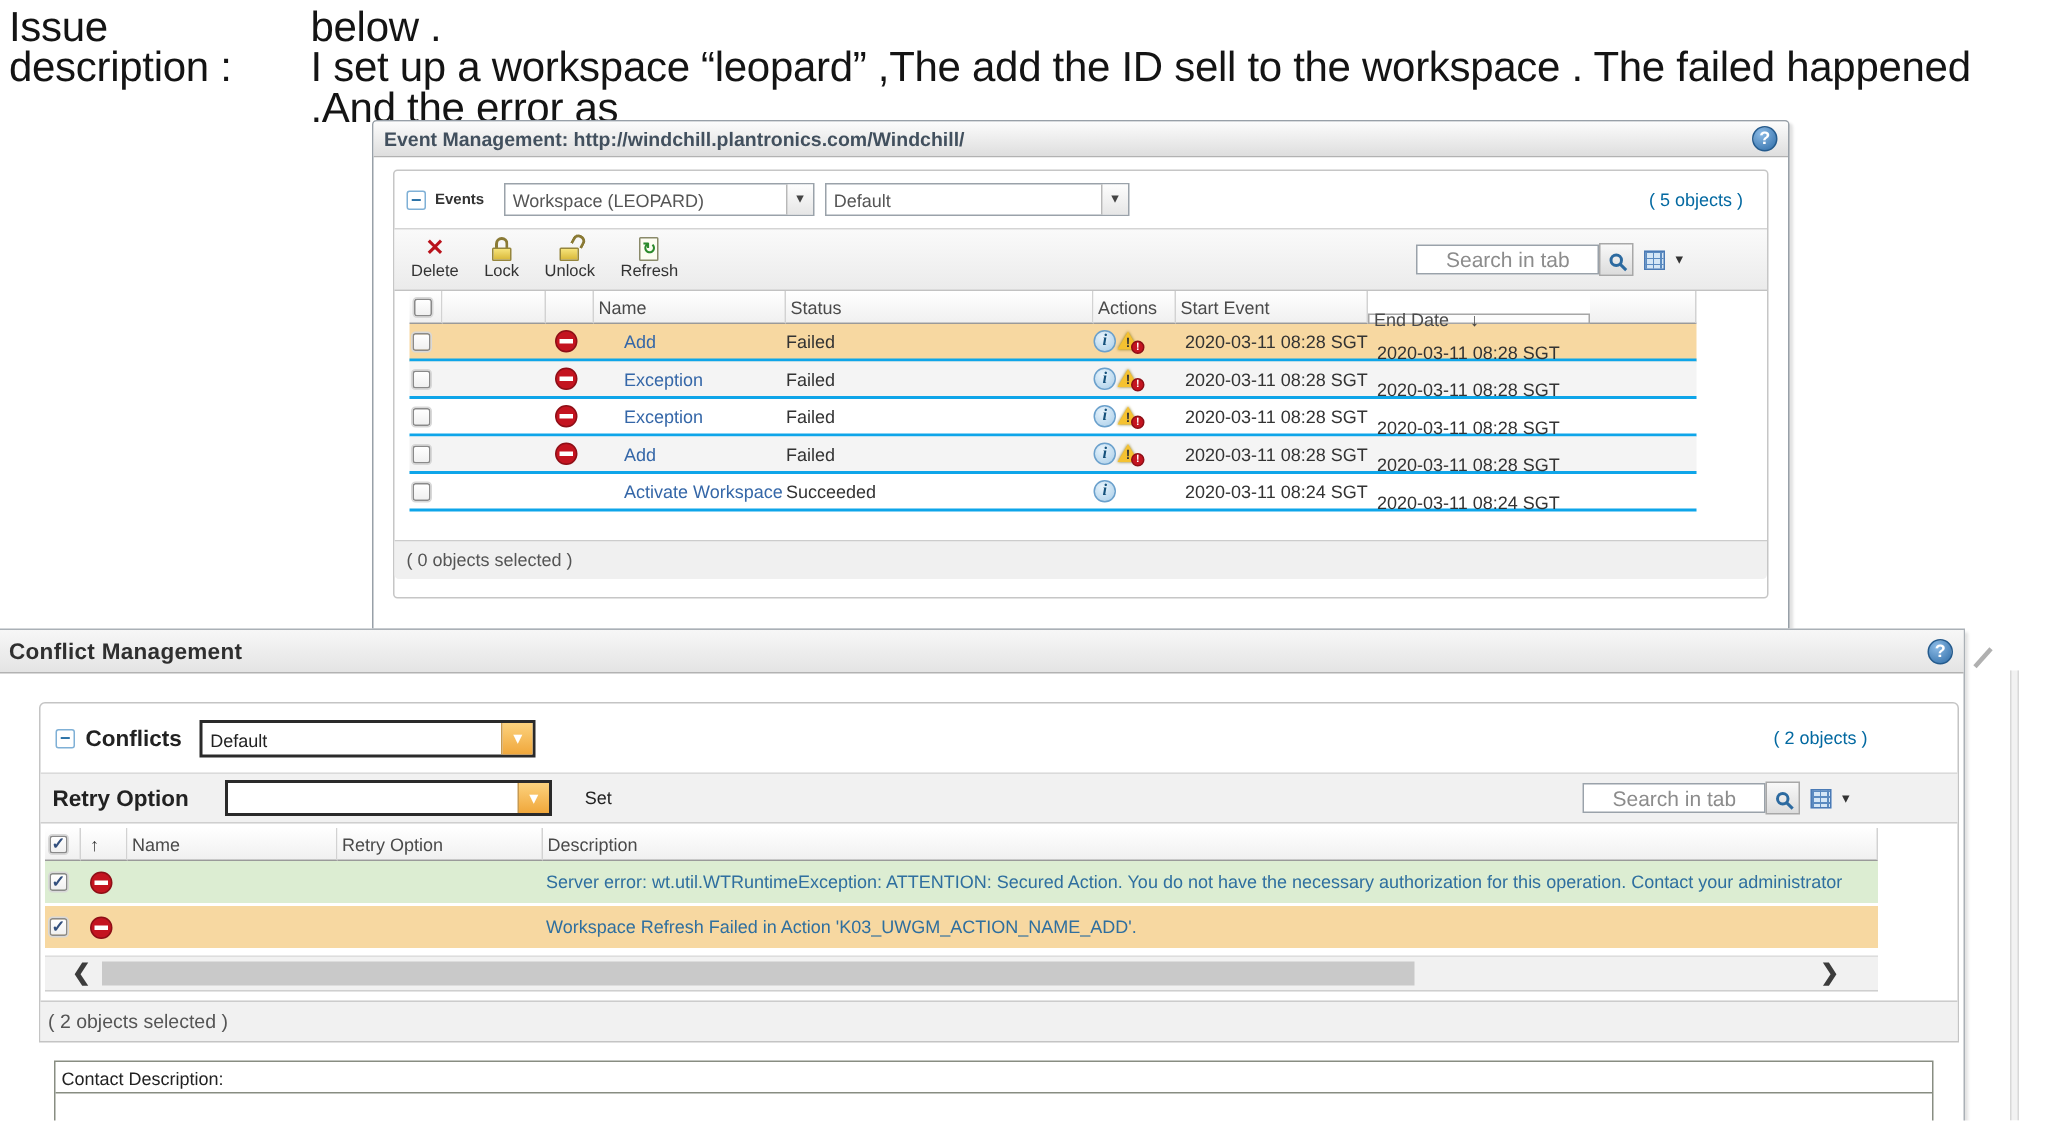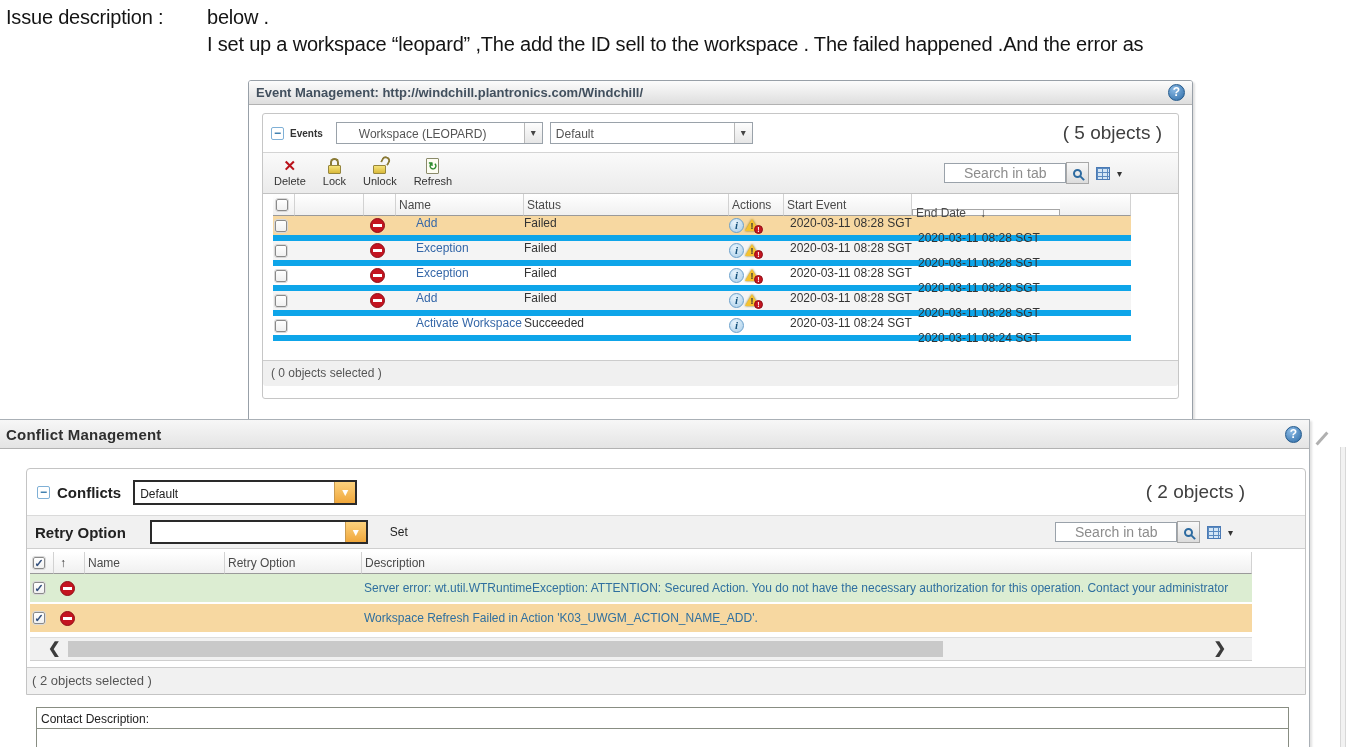--- a/index.html
+++ b/index.html
@@ -6,32 +6,32 @@
   html,body { width:1367px; height:747px; }
   body {
     position: relative;
     font-family: "Liberation Sans", sans-serif;
     background: #ffffff;
     overflow: hidden;
     color:#222;
   }
 
   
-  .issue { position:absolute; left:6px; top:4px; width:1356px; display:flex; font-size:20px; line-height:27px; color:#141414; letter-spacing:-0.2px; }
+  .issue { position:absolute; left:6px; top:4px; width:1356px; display:flex; font-size:28px; line-height:27px; color:#141414; letter-spacing:-0.2px; }
   .issue .ilabel { flex:none; width:201px; }
   .issue .itext span { display:block; }
 
   
   .win { position:absolute; background:#fff; border:1px solid #98a0a8; box-shadow:2px 2px 2px rgba(0,0,0,.12); }
   .titlebar { height:24px; display:flex; align-items:center; padding:0 7px; background:linear-gradient(#fcfcfc,#dedede); border-bottom:1px solid #b2b2b2; }
   .titlebar .wtitle { font-weight:bold; font-size:13px; color:#42505e; white-space:nowrap; }
   .help-icon { margin-left:auto; flex:none; width:17px; height:17px; border-radius:50%; background:radial-gradient(circle at 35% 28%, #8cbbe6, #2d6ba6); border:1px solid #245a8c; color:#fff; font-weight:bold; font-size:12px; line-height:15px; text-align:center; cursor:pointer; }
 
   .minus-icon { flex:none; width:13px; height:13px; border:1px solid #7fb0d6; border-radius:2px; background:#fff; color:#2e74a8; font-size:12px; line-height:10px; text-align:center; font-weight:bold; }
-  .obj-count { margin-left:auto; font-size:19px; color:#404040; white-space:nowrap; }
+  .obj-count { margin-left:auto; font-size:12px; color:#0369a1; white-space:nowrap; }
 
   
   .ddl { display:flex; height:22px; border:1px solid #9aa2aa; background:#fff; }
   .ddl .ddl-val { flex:1; font-size:12px; color:#555; padding:4px 5px 0; white-space:nowrap; overflow:hidden; }
   .ddl .ddl-btn { flex:none; width:18px; border-left:1px solid #b8b8b8; background:linear-gradient(#fdfdfd,#e6e6e6); color:#444; font-size:10px; text-align:center; line-height:20px; cursor:pointer; }
 
   
   .combo { display:flex; height:25px; border:2px solid #2a2a2a; background:#fff; }
   .combo .combo-val { flex:1; font-size:12px; color:#222; padding:5px 5px 0; white-space:nowrap; overflow:hidden; }
   .combo .combo-btn { flex:none; width:21px; background:linear-gradient(var(--combo-orange-light,#fcd27e), var(--combo-orange,#f0a73b)); border-left:1px solid #c89a50; color:#fff; font-size:12px; line-height:21px; text-align:center; cursor:pointer; }
@@ -69,34 +69,34 @@
   .lock-icon.open .shackle { left:7px; transform:rotate(28deg); transform-origin:bottom right; }
   .refresh-icon { position:relative; display:inline-block; width:13px; height:16px; background:#fdfdf2; border:1px solid #8a8a6a; border-radius:1px; }
   .refresh-icon .rarrow { position:absolute; left:0; top:0; width:11px; text-align:center; color:#2c8a2c; font-weight:bold; font-size:11px; line-height:14px; }
 
   
   #event-win { left:248px; top:80px; width:945px; height:340px; border-radius:3px 3px 0 0; z-index:1; }
   #event-win .titlebar { border-radius:2px 2px 0 0; }
   .event-panel { position:absolute; left:13px; top:32px; width:917px; height:286px; border:1px solid #c6c6c6; border-radius:3px; background:#fff; }
   .events-row { height:38px; display:flex; align-items:center; padding:0 16px 0 8px; }
   .events-row .panel-title { font-size:10px; font-weight:bold; color:#333; margin:0 13px 0 6px; }
-  .events-row .dd1 { width:207px;padding-left:17px; }
+  .events-row .dd1 { width:207px; }
   .events-row .dd2 { width:203px; margin-left:7px; }
   .toolbar { position:relative; height:42px; background:linear-gradient(#fafafa,#ebebeb); border-top:1px solid #d4d4d4; border-bottom:1px solid #c2c2c2; display:flex; align-items:flex-start; padding:4px 8px 0; }
   .tbtn { display:flex; flex-direction:column; align-items:center; margin-right:11px; padding:0 3px; cursor:pointer; }
   .tbtn .ticon { height:17px; display:flex; align-items:center; }
   .tbtn .tlabel { font-size:11px; color:#333; margin-top:1px; }
   .toolbar .search-wrap { position:absolute; right:56px; top:9px; }
 
   .etable { width:858px; margin-left:10px; font-size:12px; }
   .etable .thead { display:flex; height:22px; }
   .etable .th { display:flex; align-items:center; padding:0 3px; background:linear-gradient(#ffffff,#f0f0f0); border-right:1px solid #d2d2d2; border-bottom:1px solid #9a9a9a; color:#4a4a4a; white-space:nowrap; cursor:pointer; }
   .etable .th.c7 { border:1px solid #a6a6a6; background:#fcfcfc; }
   .etable .sort { margin-left:14px; font-size:12px; color:#444; }
-  .etable .tr { display:flex; height:25px; border-bottom:6px solid #0ea5e9; color:#333; }
+  .etable .tr { display:flex; height:25px; align-items:center; border-bottom:2px solid #0ea5e9; color:#333; }
   .etable .tr.alt { background:#f4f4f4; }
   .etable .tr.hl-orange { background:var(--row-orange,#f7d8a1); }
   .c0 { flex:none; width:22px; display:flex; align-items:center; padding-left:2px; }
   .c1 { flex:none; width:69px; }
   .c2 { flex:none; width:32px; display:flex; align-items:center; padding-left:6px; }
   .c3 { flex:none; width:128px; }
   .c4 { flex:none; width:205px; }
   .c5 { flex:none; width:55px; display:flex; align-items:center; }
   .c6 { flex:none; width:128px; padding-left:6px; }
   .c7 { flex:none; width:148px; padding-left:6px;margin-top:15px; }

